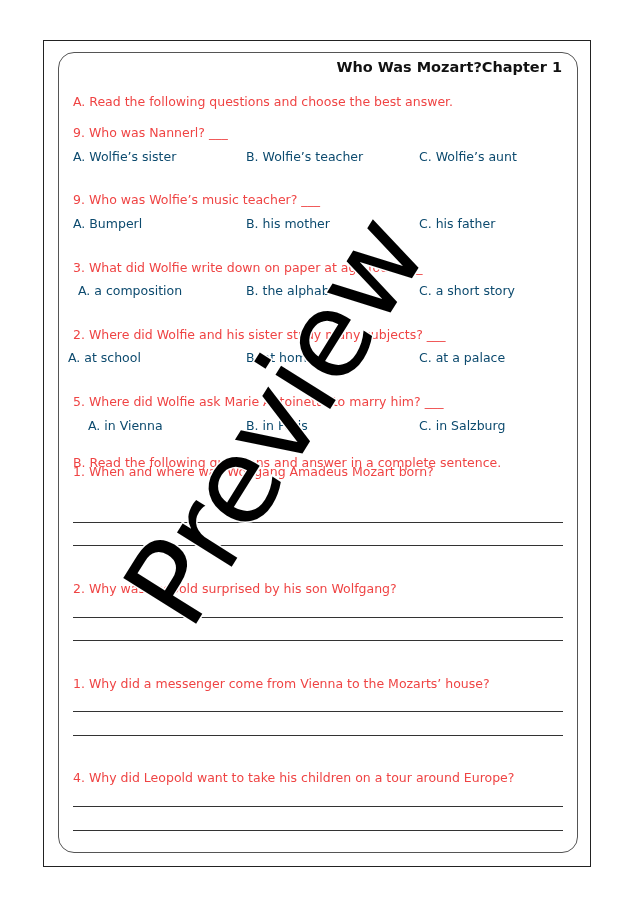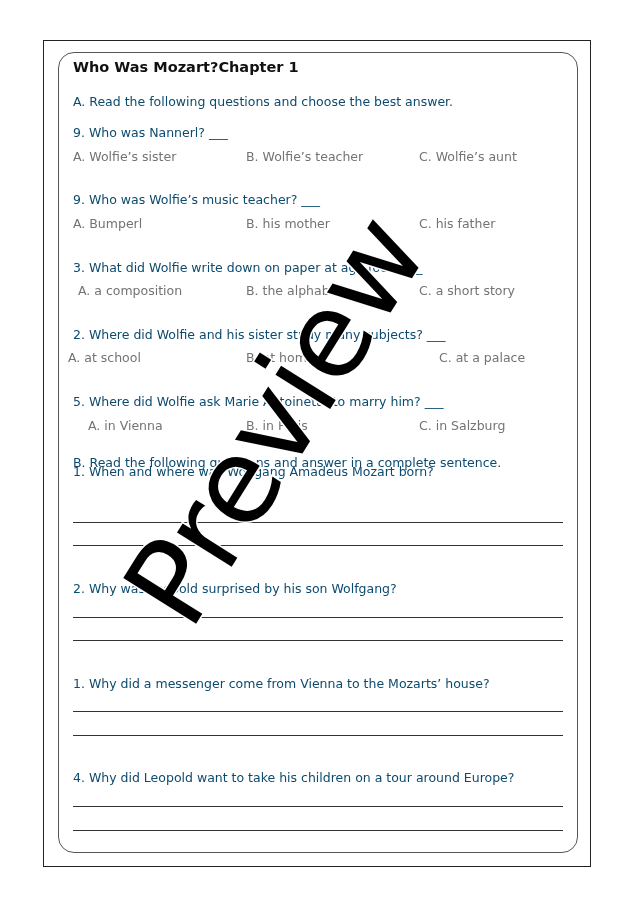--- a/index.html
+++ b/index.html
@@ -3,23 +3,23 @@
 <meta charset="utf-8">
 <style>
   html, body { margin:0; padding:0; background:#ffffff; }
   body { width:635px; height:906px; position:relative; overflow:hidden;
          font-family:"DejaVu Sans", "Liberation Sans", sans-serif; color:#1a1a1a; }
   .outer { position:absolute; left:43px; top:40px; width:548px; height:827px;
            border:1px solid #222; box-sizing:border-box; }
   .inner { position:absolute; left:58px; top:52px; width:520px; height:801px;
            border:1.5px solid #555; border-radius:16px; box-sizing:border-box; }
   .hdr { position:absolute; left:73px; top:59px; width:489px; font-weight:bold;
-         font-size:14.5px; display:flex; justify-content:flex-start; color:#111; }
-  .t { position:absolute; left:73px; font-size:12.5px; white-space:nowrap; color:#0c4a6e; }
-  .opt { position:absolute; font-size:12.5px; white-space:nowrap; color:#737373; }
+         font-size:14.5px; display:flex; justify-content:flex-end; color:#111; }
+  .t { position:absolute; left:73px; font-size:12.5px; white-space:nowrap; color:#ef4444; }
+  .opt { position:absolute; font-size:12.5px; white-space:nowrap; color:#0c4a6e; }
   .line { position:absolute; left:73px; width:490px; height:0; border-top:1px solid #333; }
   .wm { position:absolute; left:275px; top:420px; font-family:"DejaVu Sans", sans-serif;
         font-size:118px; color:#000; transform:translate(-50%,-50%) rotate(-58deg);
         transform-origin:center; white-space:nowrap; letter-spacing:-1px;
         -webkit-text-stroke:3px #ffffff; paint-order:stroke fill; pointer-events:none; }
 </style>
 </head>
 <body>
 
 <div class="outer"></div>
@@ -43,21 +43,21 @@
 <div class="opt" style="left:419px;top:216px">C. his father</div>
 
 <div class="t" style="top:260px">3. What did Wolfie write down on paper at age four? ___</div>
 <div class="opt" style="left:78px;top:283px">A. a composition</div>
 <div class="opt" style="left:246px;top:283px">B. the alphabet</div>
 <div class="opt" style="left:419px;top:283px">C. a short story</div>
 
 <div class="t" style="top:327px">2. Where did Wolfie and his sister study many subjects? ___</div>
 <div class="opt" style="left:68px;top:350px">A. at school</div>
 <div class="opt" style="left:246px;top:350px">B. at home</div>
-<div class="opt" style="left:439px;top:350px">C. at a palace</div>
+<div class="opt" style="left:419px;top:350px">C. at a palace</div>
 
 <div class="t" style="top:394px">5. Where did Wolfie ask Marie Antoinette to marry him? ___</div>
 <div class="opt" style="left:88px;top:418px">A. in Vienna</div>
 <div class="opt" style="left:246px;top:418px">B. in Paris</div>
 <div class="opt" style="left:419px;top:418px">C. in Salzburg</div>
 
 <div class="t" style="top:455px">B. Read the following questions and answer in a complete sentence.</div>
 
 <div class="t" style="top:464px">1. When and where was Wolfgang Amadeus Mozart born?</div>
 <div class="line" style="top:522px"></div>

